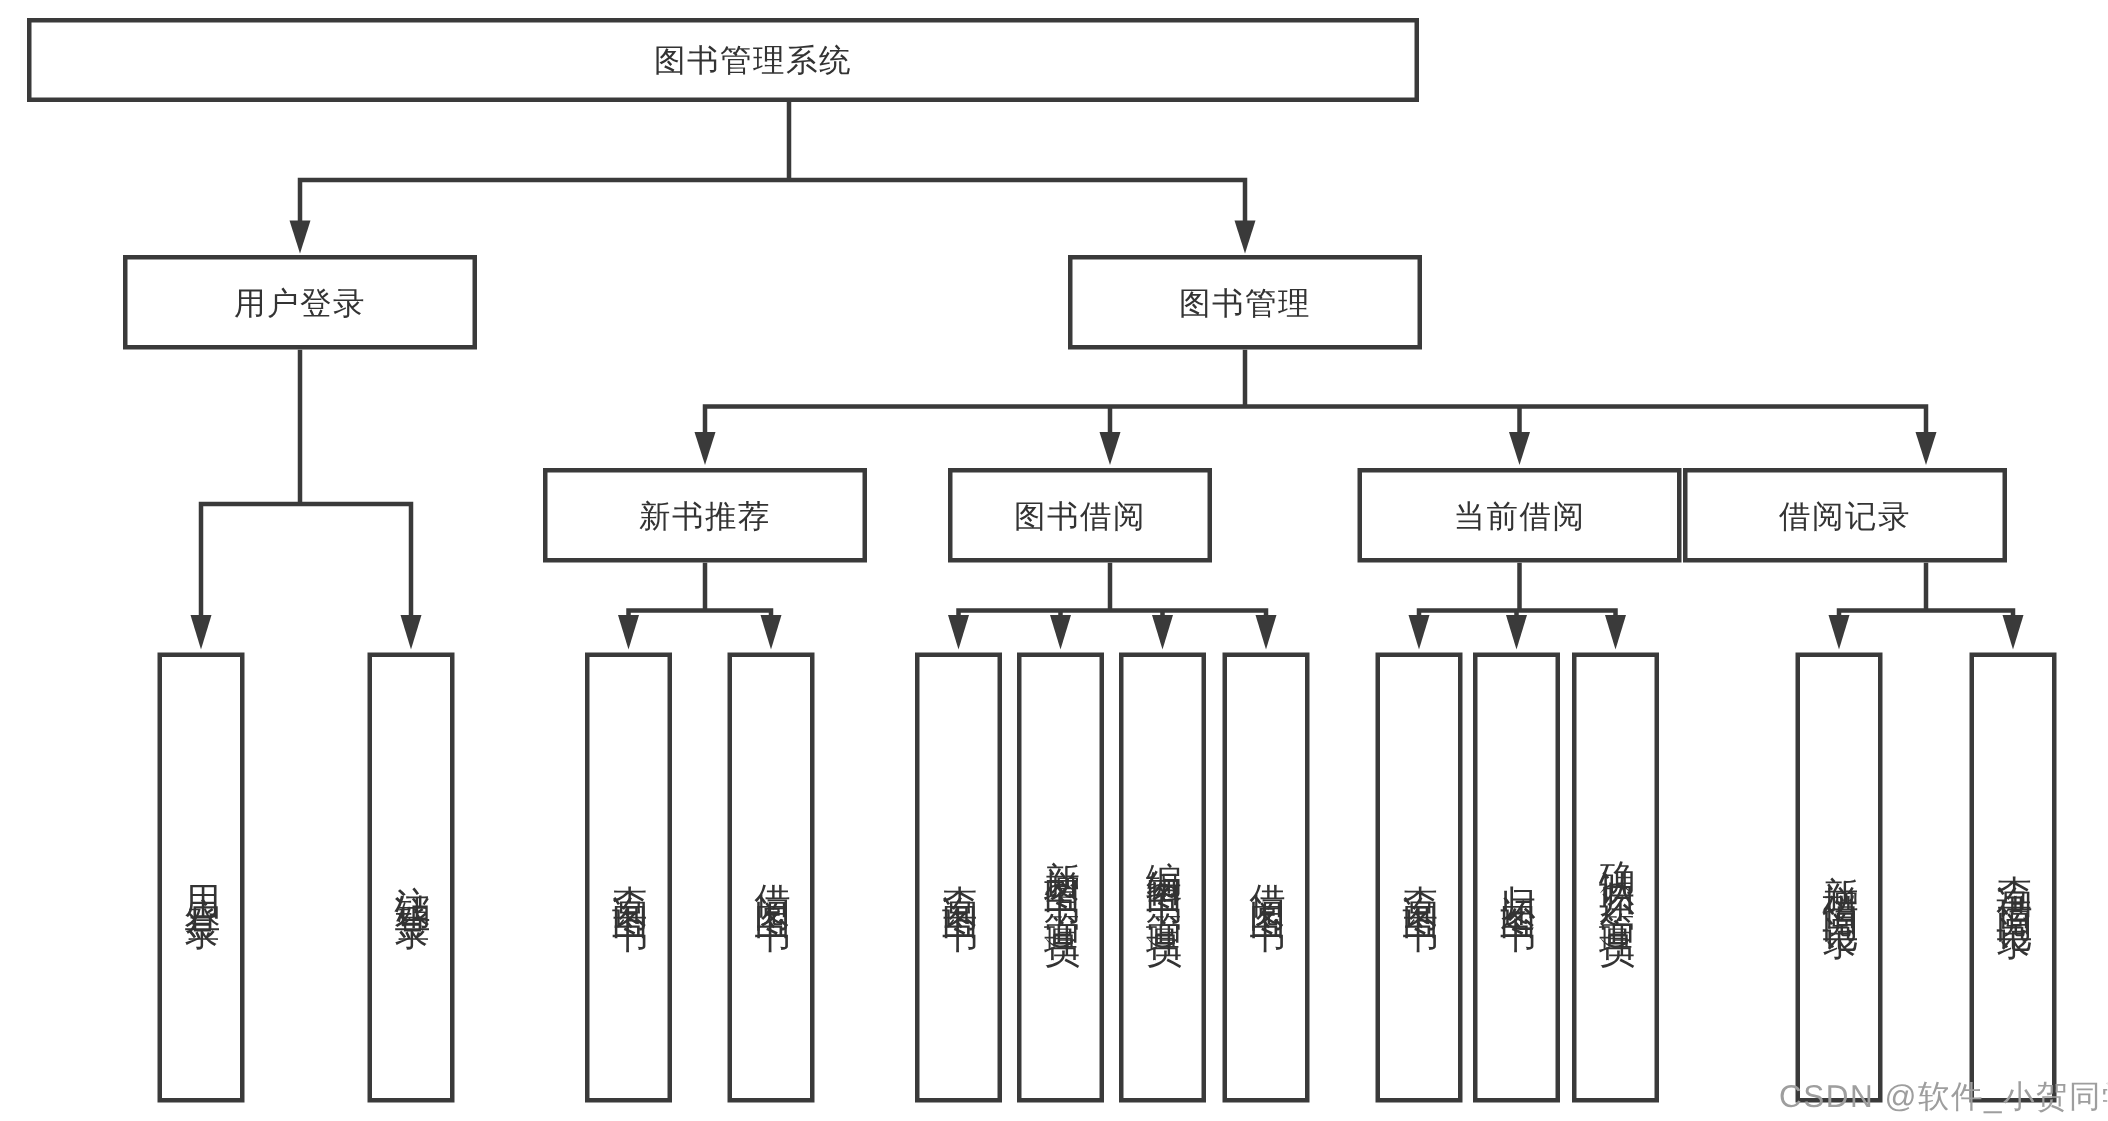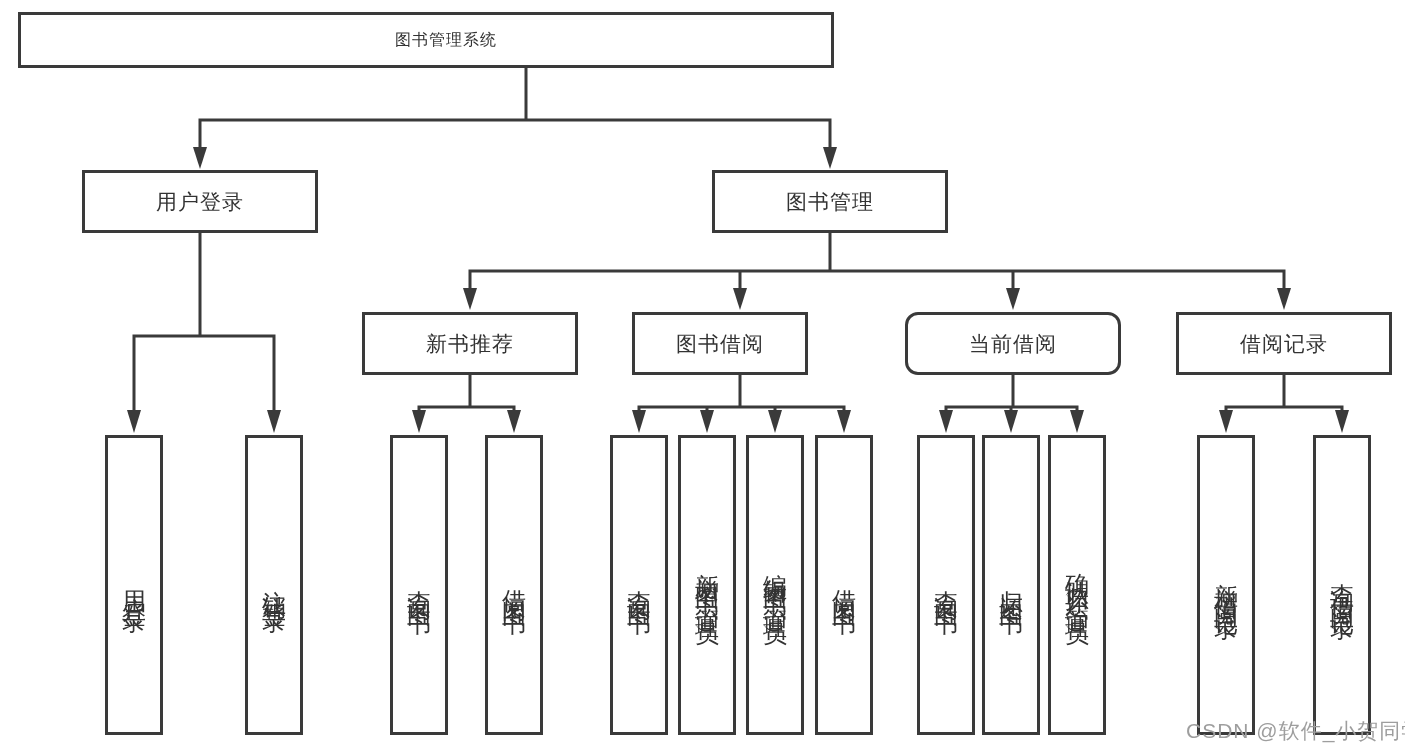--- a/index.html
+++ b/index.html
@@ -21,21 +21,21 @@
   .connectors{position:absolute;left:0;top:0;z-index:1;}
   .node{
     position:absolute;
     background:#fff;
     border:3px solid var(--box-border);
     box-sizing:border-box;
     display:flex;align-items:center;justify-content:center;
     z-index:2;
   }
   .hbox{height:63px;font-size:21px;letter-spacing:1px;}
-  .rootbox{left:18px;top:12px;width:816px;height:56px;font-size:16px;letter-spacing:1px;padding-left:40px;}
+  .rootbox{left:18px;top:12px;width:928px;height:56px;font-size:21px;letter-spacing:1px;padding-left:40px;}
   .vbox{
     top:435px;width:58px;height:300px;
   }
   .vbox .vtext{
     writing-mode:vertical-rl;
     text-orientation:mixed;
     font-size:24px;
     letter-spacing:7px;
     line-height:1;
     white-space:nowrap;
@@ -105,24 +105,24 @@
   <div class="node hbox" style="left:362px;top:312px;width:216px;">
     <span>新书推荐</span>
   </div>
 
   <div class="node hbox" style="left:712px;top:170px;width:236px;">
     <span>图书管理</span>
   </div>
   <div class="node hbox" style="left:632px;top:312px;width:176px;">
     <span>图书借阅</span>
   </div>
-  <div class="node hbox" style="left:905px;top:312px;width:216px;border-radius:13px;">
+  <div class="node hbox" style="left:905px;top:312px;width:216px;">
     <span>当前借阅</span>
   </div>
-  <div class="node hbox" style="left:1176px;top:312px;width:216px;">
+  <div class="node hbox" style="left:1122px;top:312px;width:216px;">
     <span>借阅记录</span>
   </div>
 
   <div class="node vbox" style="left:105px;">
     <span class="vtext">用户登录</span>
   </div>
   <div class="node vbox" style="left:245px;">
     <span class="vtext">注销登录</span>
   </div>
 

